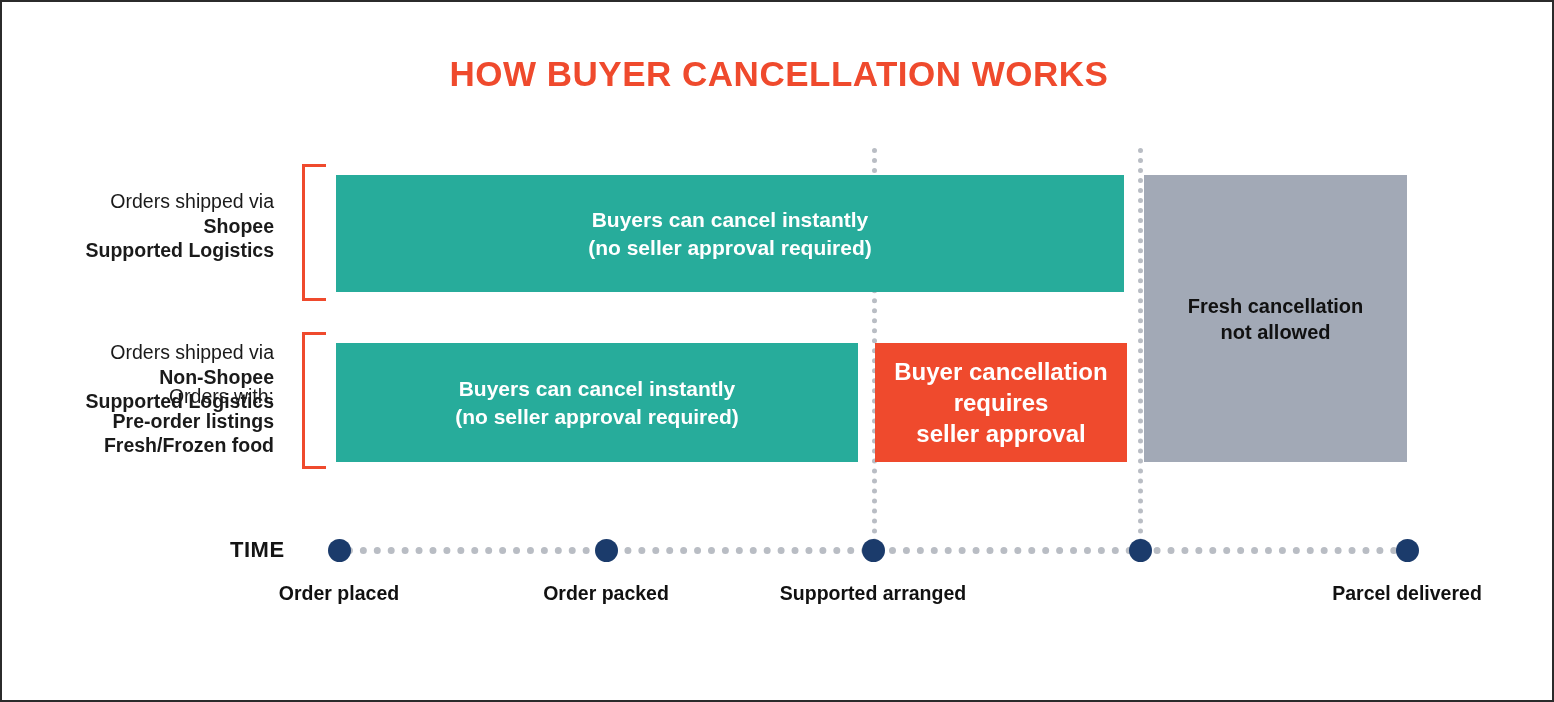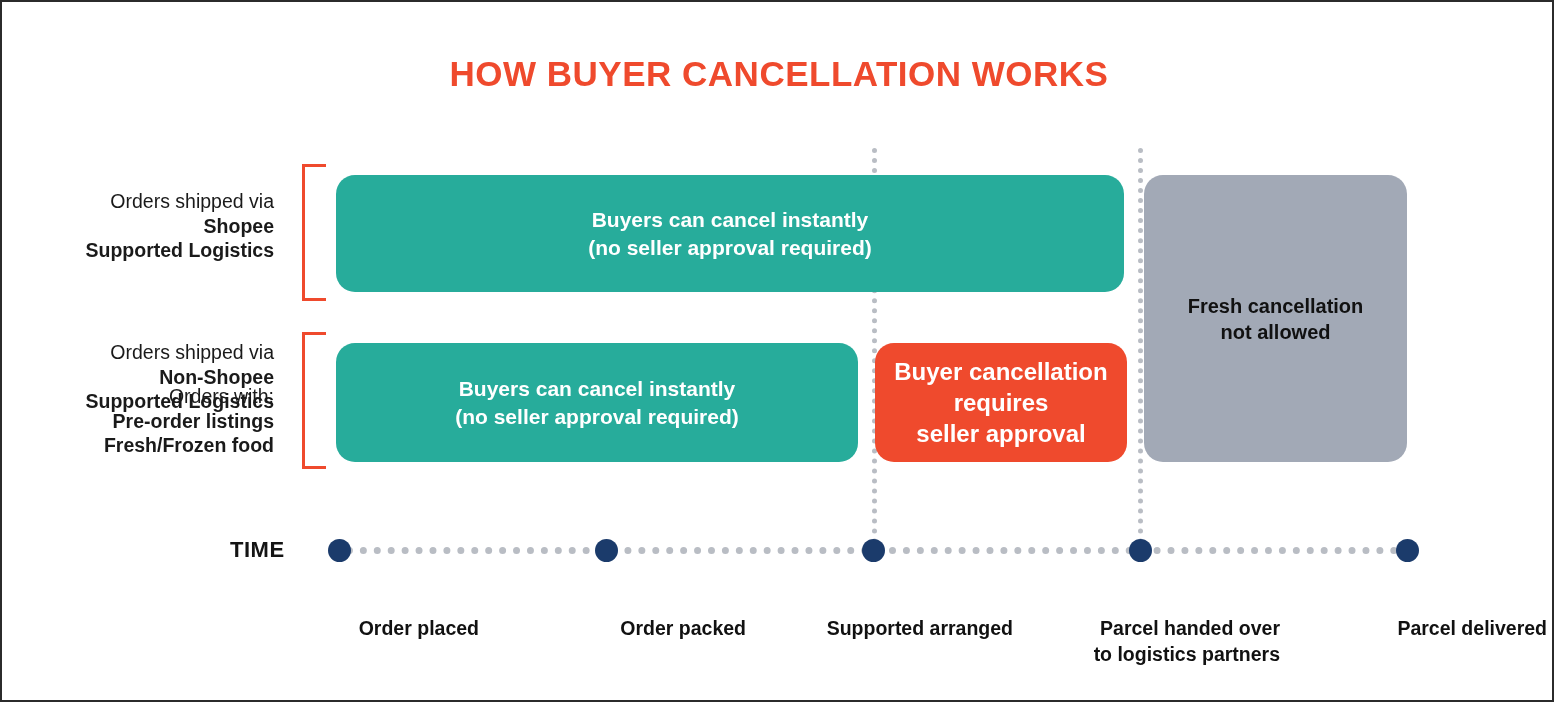--- a/index.html
+++ b/index.html
@@ -64,21 +64,20 @@
   
   .bar {
     position: absolute;
     display: flex;
     align-items: center;
     justify-content: center;
     text-align: center;
     box-sizing: border-box;
     font-weight: bold;
     line-height: 1.3;
-    border-radius: 19px;
   }
   .bar-teal { background: #27ac9b; color: #ffffff; }
   .bar-orange { background: #ef4a2d; color: #ffffff; }
   .bar-gray { background: #a2a9b6; color: #111111; }
 
   .bar-teal-1 {
     left: 334px; top: 173px; width: 788px; height: 117px;
     font-size: 21px;
   }
   .bar-teal-2 {
@@ -124,23 +123,23 @@
   .tl-dot {
     position: absolute;
     width: 23px;
     height: 23px;
     border-radius: 50%;
     background: #1b3b6b;
     top: 537px;
   }
   .tl-caption {
     position: absolute;
-    top: 613px;
+    top: 578px;
     width: 280px;
-    text-align: right;
+    text-align: center;
     font-size: 19.5px;
     font-weight: bold;
     color: #111111;
     line-height: 1.35;
   }
 </style>
 </head>
 <body>
 
 <div id="infographic">
@@ -214,22 +213,18 @@
     <div></div>
   </div>
   <div class="tl-caption" style="left:464px;">
     <div>Order packed</div>
     <div></div>
   </div>
   <div class="tl-caption" style="left:731px;">
     <div>Supported arranged</div>
     <div></div>
   </div>
-  <div class="tl-caption" style="left:998px;">
-    <div>Parcel handed over</div>
-    <div>to logistics partners</div>
-  </div>
   <div class="tl-caption" style="left:1265px;">
     <div>Parcel delivered</div>
     <div></div>
   </div>
 
 </div>
 
 </body></html>

